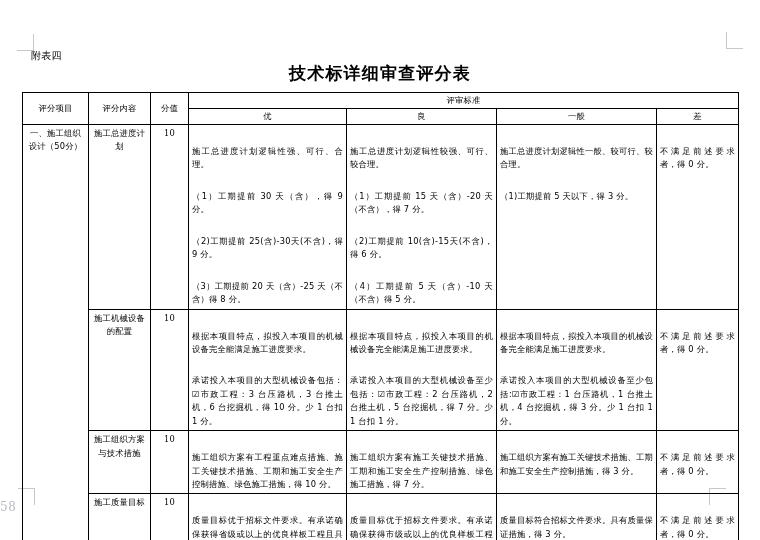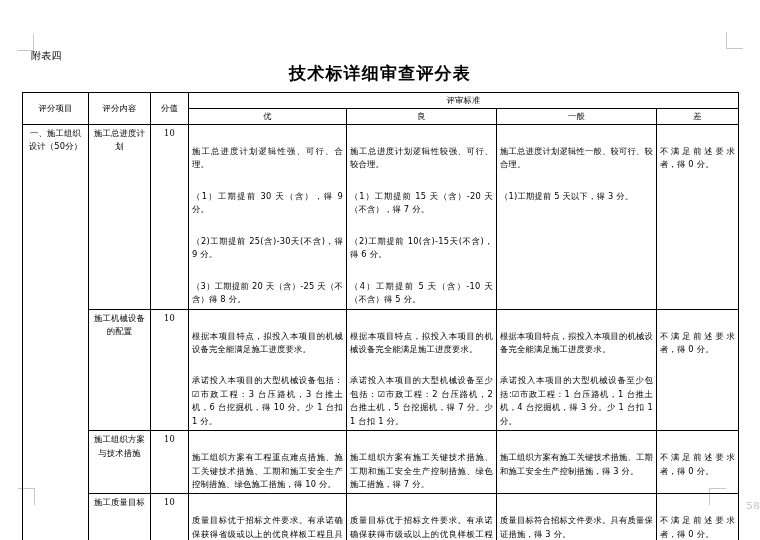--- a/index.html
+++ b/index.html
@@ -112,22 +112,22 @@
     text-align-last: left;
   }
   .crit-line { display: block; margin-top: 18px; }
 
   
   .page-num {
     position: absolute;
     left: 0;
     right: 0;
     top: 500px;
-    text-align: right;
-    font-size: 10px;
+    text-align: left;
+    font-size: 12px;
     color: #b9b9c4;
     font-family: "DejaVu Serif", "Liberation Serif", serif;
     letter-spacing: .5px;
   }
 </style>
 </head>
 <body>
 
 <div class="page">
 

